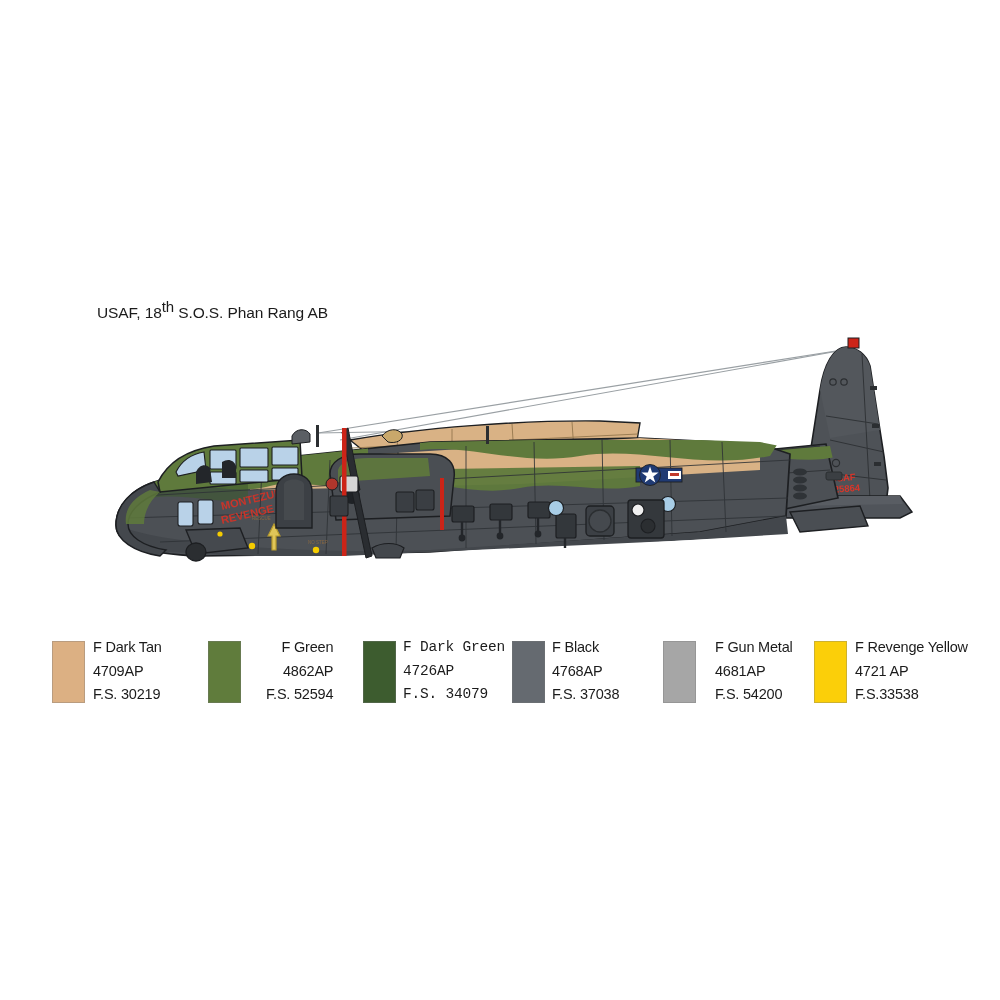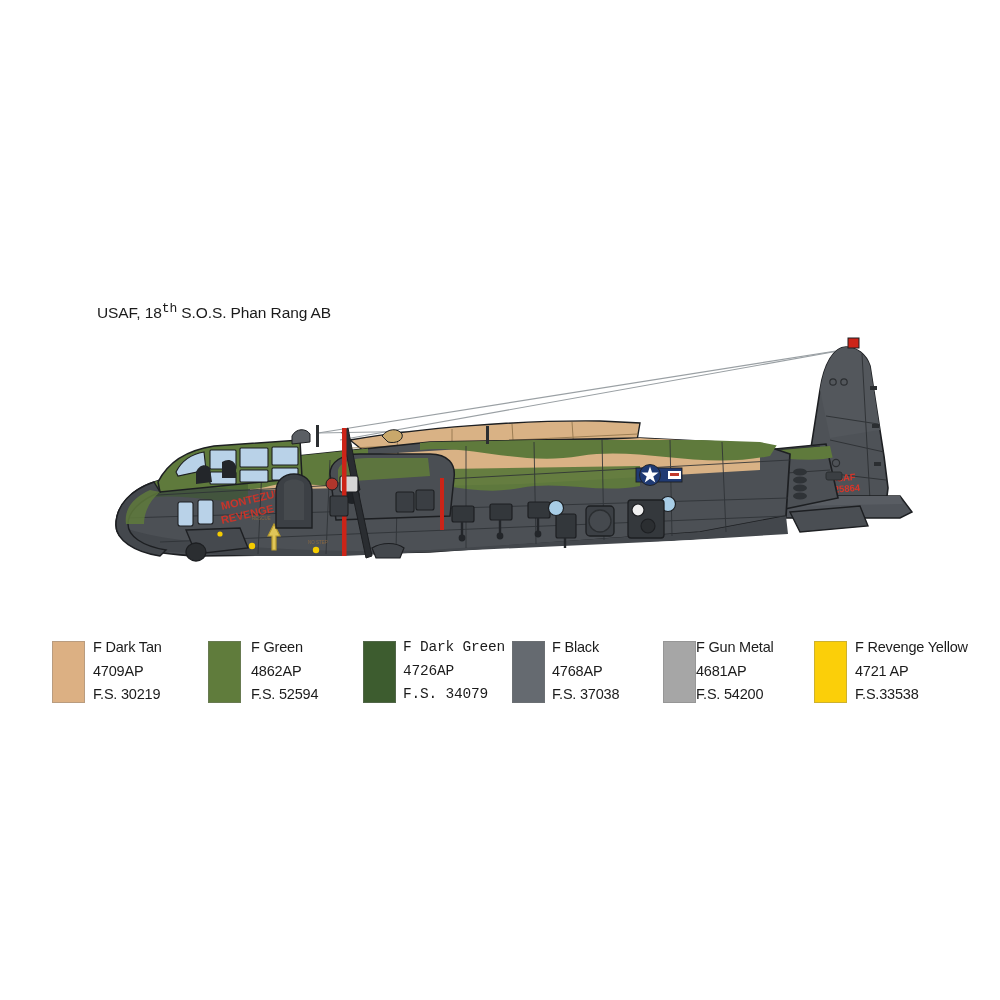--- a/index.html
+++ b/index.html
@@ -29,24 +29,23 @@
     font-size: 15.5px;
     letter-spacing: -0.1px;
     white-space: nowrap;
     color: #1b1b1b;
   }
   #caption .ver-label {
     font-style: italic;
     font-weight: bold;
   }
   #caption sup {
-    font-size: 13px;
+    font-size: 15px;
     vertical-align: super;
     line-height: 0;
-    font-family: Liberation Mono, monospace;
   }
 
   
   #artwork {
     position: absolute;
     left: 0;
     top: 320px;
     width: 1000px;
     height: 300px;
   }
@@ -338,21 +337,21 @@
     <div class="paint-swatch" style="background:#dcb083;"></div>
     <div class="paint-text" style="left:41px;">
       <div>F Dark Tan</div>
       <div>4709AP</div>
       <div>F.S. 30219</div>
     </div>
   </div>
 
   <div class="paint-entry" style="left:208px;">
     <div class="paint-swatch" style="background:#607c3c;"></div>
-    <div class="paint-text" style="left:43px;">
+    <div class="paint-text" style="left:58px;text-align:right;">
       <div>F Green</div>
       <div>4862AP</div>
       <div>F.S. 52594</div>
     </div>
   </div>
 
   <div class="paint-entry" style="left:363px;">
     <div class="paint-swatch" style="background:#3d5c2f;"></div>
     <div class="paint-text" style="left:40px;font-family:Liberation Mono, monospace;">
       <div>F Dark Green</div>
@@ -365,21 +364,21 @@
     <div class="paint-swatch" style="background:#656a70;"></div>
     <div class="paint-text" style="left:40px;">
       <div>F Black</div>
       <div>4768AP</div>
       <div>F.S. 37038</div>
     </div>
   </div>
 
   <div class="paint-entry" style="left:663px;">
     <div class="paint-swatch" style="background:#a6a6a6;"></div>
-    <div class="paint-text" style="left:33px;">
+    <div class="paint-text" style="left:52px;">
       <div>F Gun Metal</div>
       <div>4681AP</div>
       <div>F.S. 54200</div>
     </div>
   </div>
 
   <div class="paint-entry" style="left:814px;">
     <div class="paint-swatch" style="background:#fbcf09;"></div>
     <div class="paint-text" style="left:41px;">
       <div>F Revenge Yellow</div>

